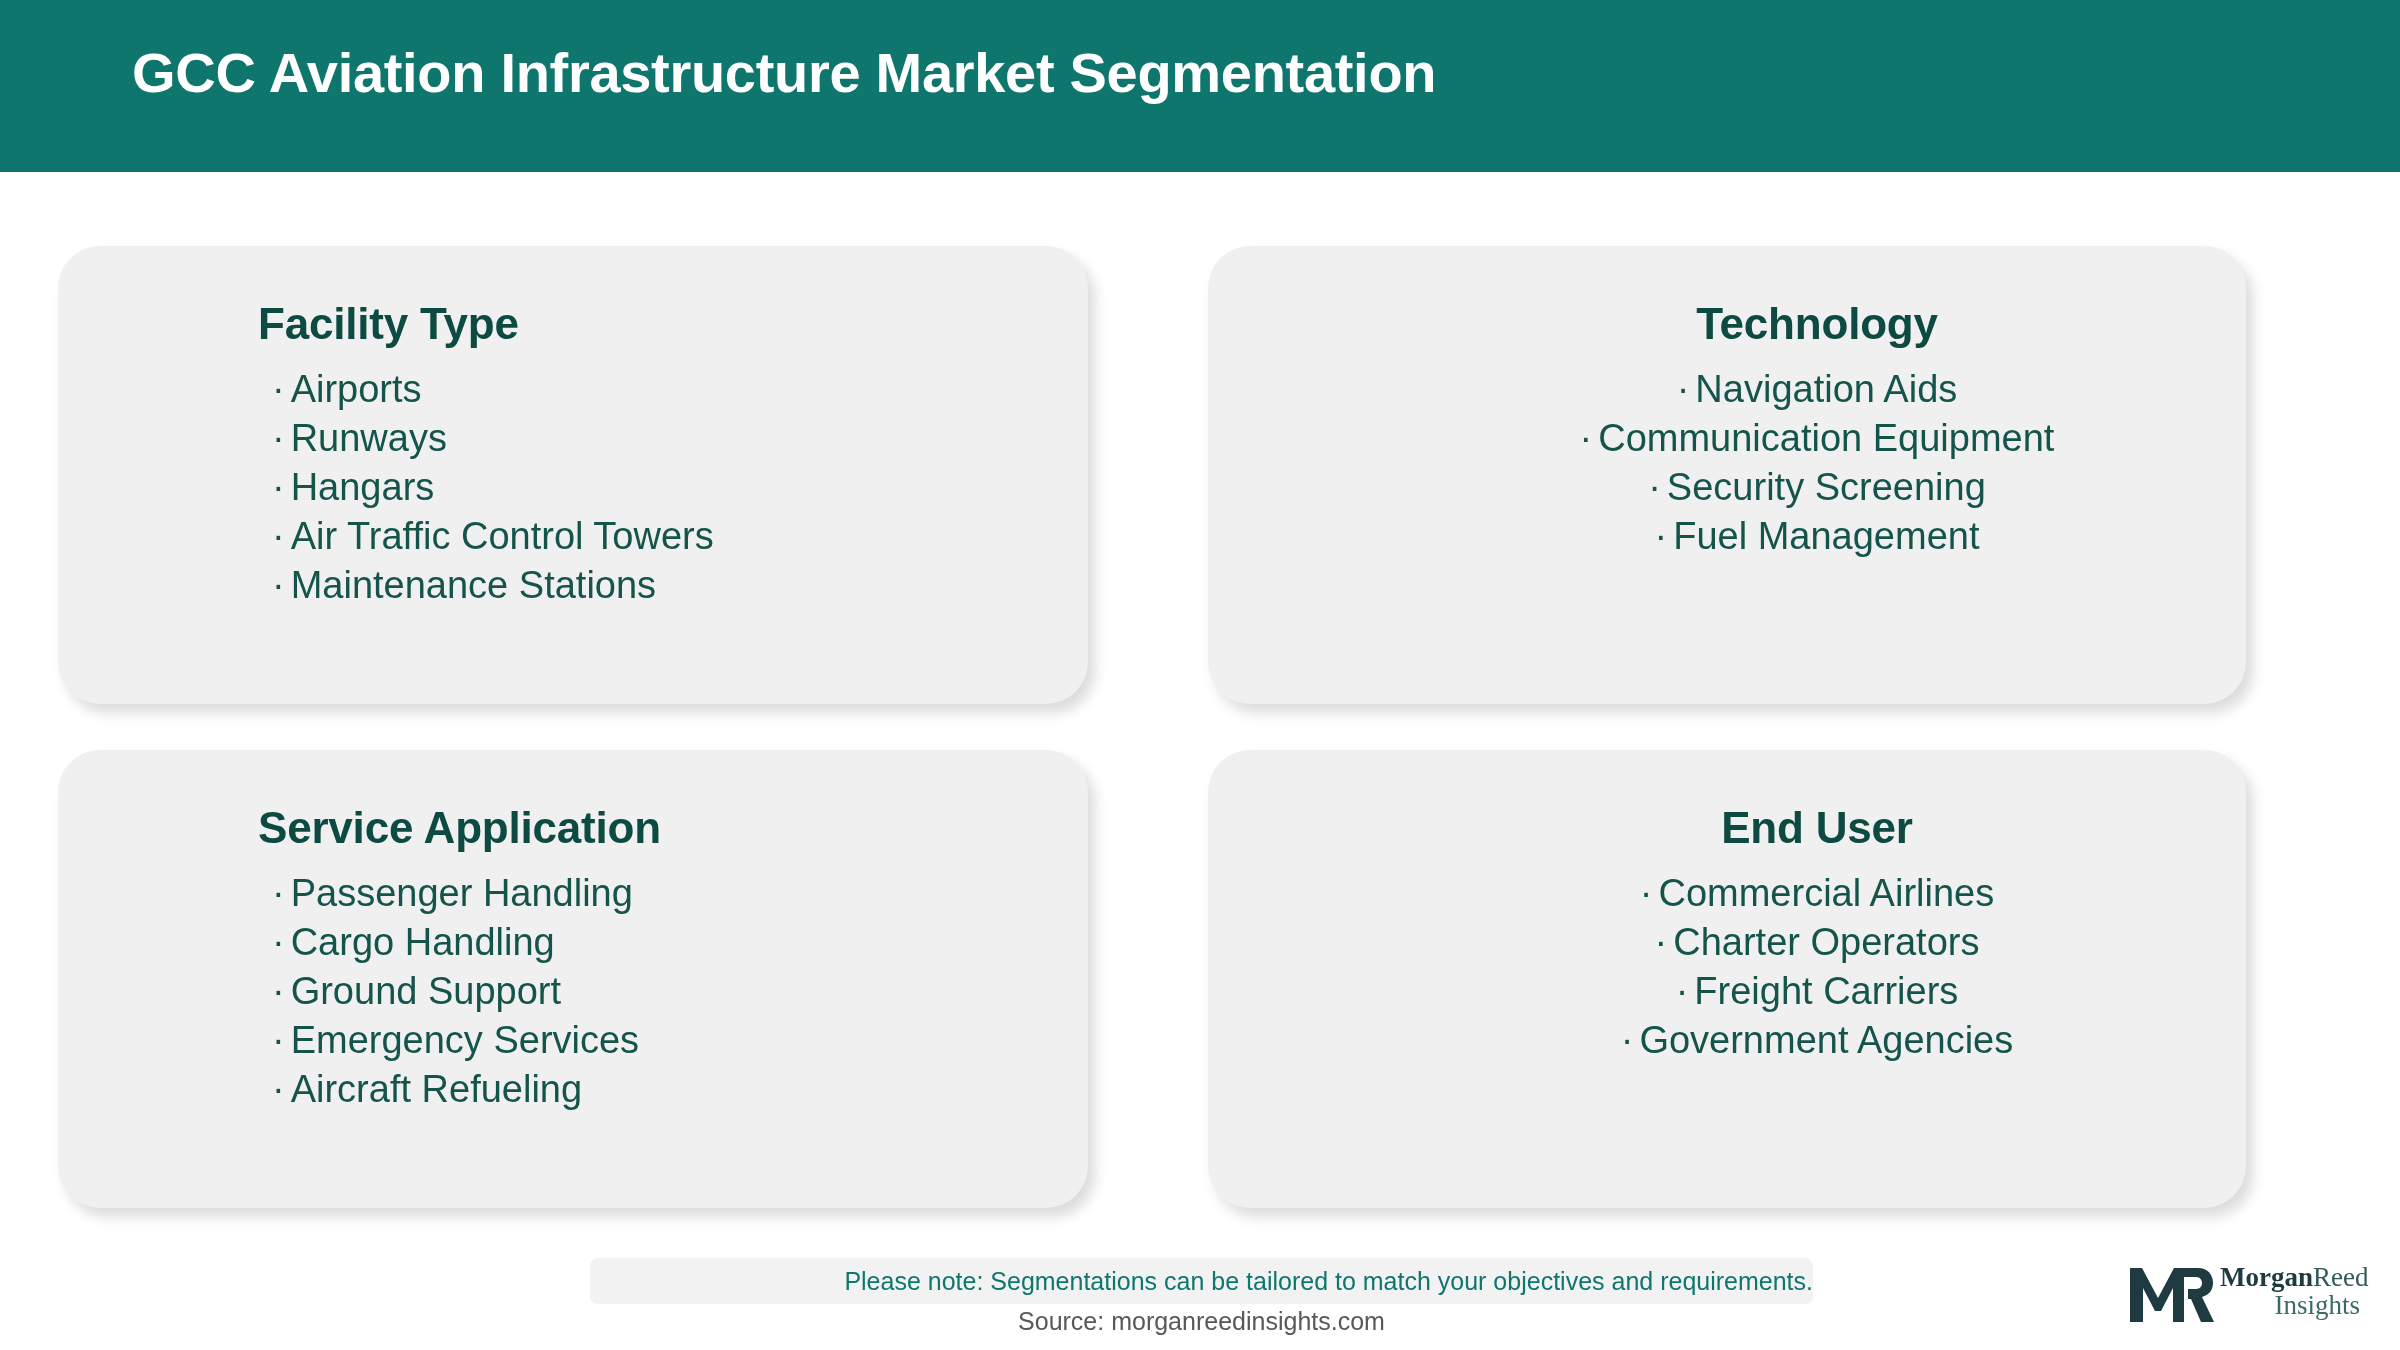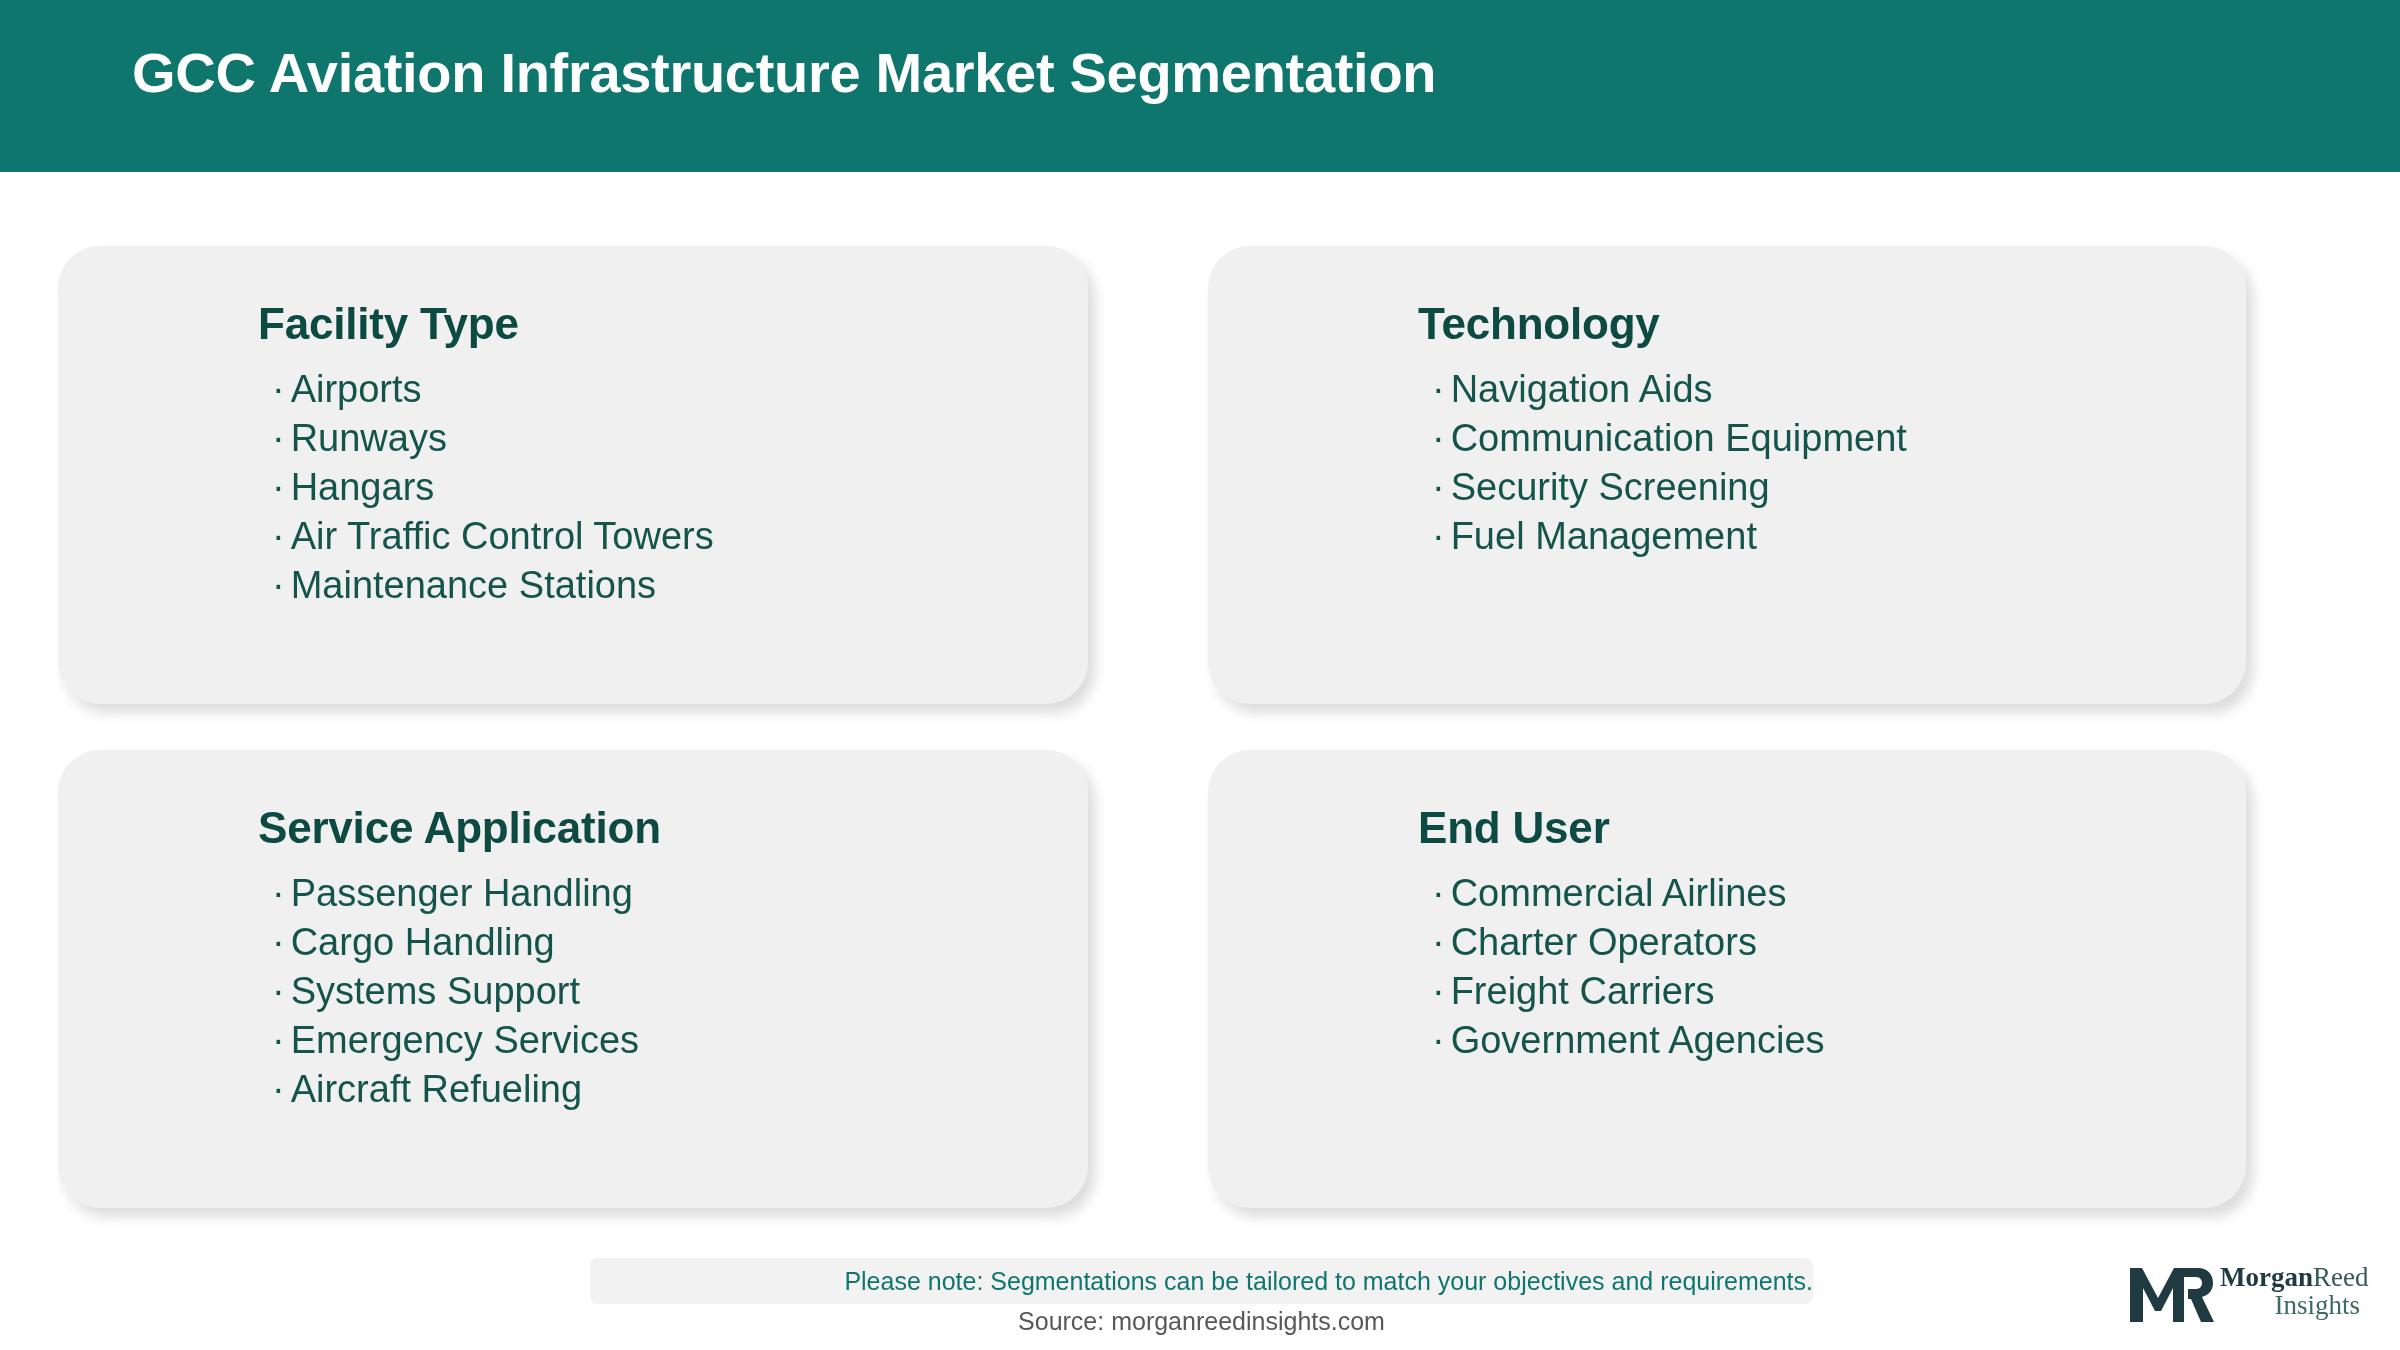--- a/index.html
+++ b/index.html
@@ -59,21 +59,21 @@
   .seg-card.pos-2 { left: 0px;    top: 504px; width: 1030px; height: 458px; }
   .seg-card.pos-3 { left: 1150px; top: 504px; width: 1038px; height: 458px; }
 
   .card-inner {
     position: absolute;
     left: 200px;
     top: 52px;
     right: 40px;
   }
   .seg-card.pos-1 .card-inner,
-  .seg-card.pos-3 .card-inner { left: 210px; }
+  .seg-card.pos-3 .card-inner { left: 220px; text-align: center; }
 
   .card-title {
     font-size: 44px;
     font-weight: bold;
     color: #0d4a42;
     letter-spacing: -0.2px;
     margin: 0 0 8px 0;
     line-height: 1.2;
     white-space: nowrap;
   }
@@ -197,21 +197,21 @@
       </ul>
     </div>
   </div>
 
   <div class="seg-card pos-2">
     <div class="card-inner">
       <div class="card-title">Service Application</div>
       <ul class="card-list">
         <li class="card-list-item"><span class="bullet-dot">·</span><span>Passenger Handling</span></li>
         <li class="card-list-item"><span class="bullet-dot">·</span><span>Cargo Handling</span></li>
-        <li class="card-list-item"><span class="bullet-dot">·</span><span>Systems Support</span></li>
+        <li class="card-list-item"><span class="bullet-dot">·</span><span>Ground Support</span></li>
         <li class="card-list-item"><span class="bullet-dot">·</span><span>Emergency Services</span></li>
         <li class="card-list-item"><span class="bullet-dot">·</span><span>Aircraft Refueling</span></li>
       </ul>
     </div>
   </div>
 
   <div class="seg-card pos-3">
     <div class="card-inner">
       <div class="card-title">End User</div>
       <ul class="card-list">

